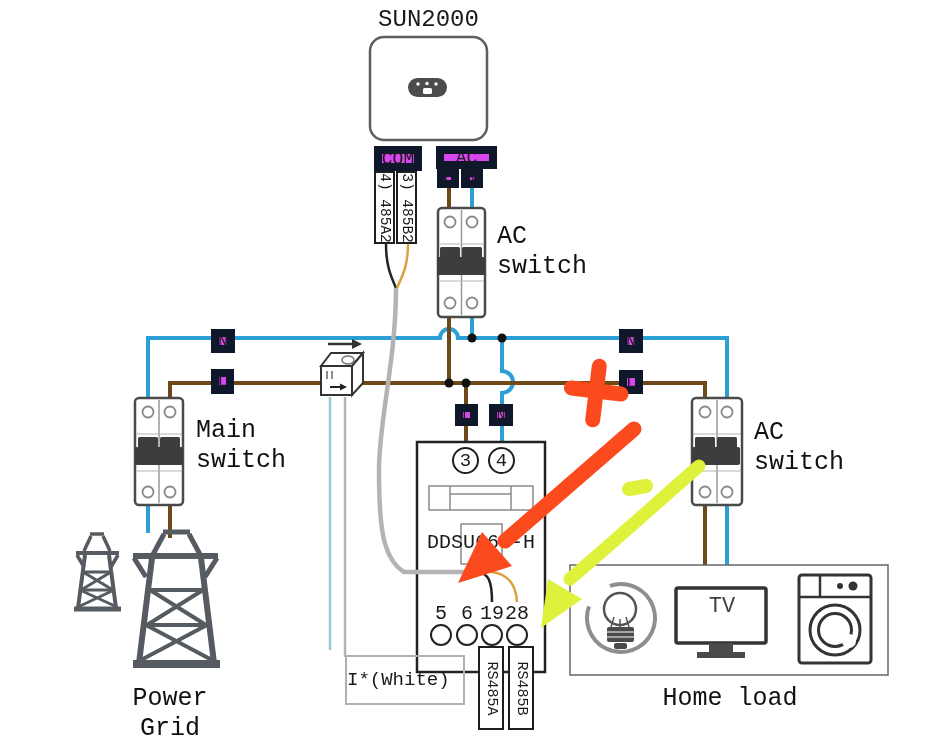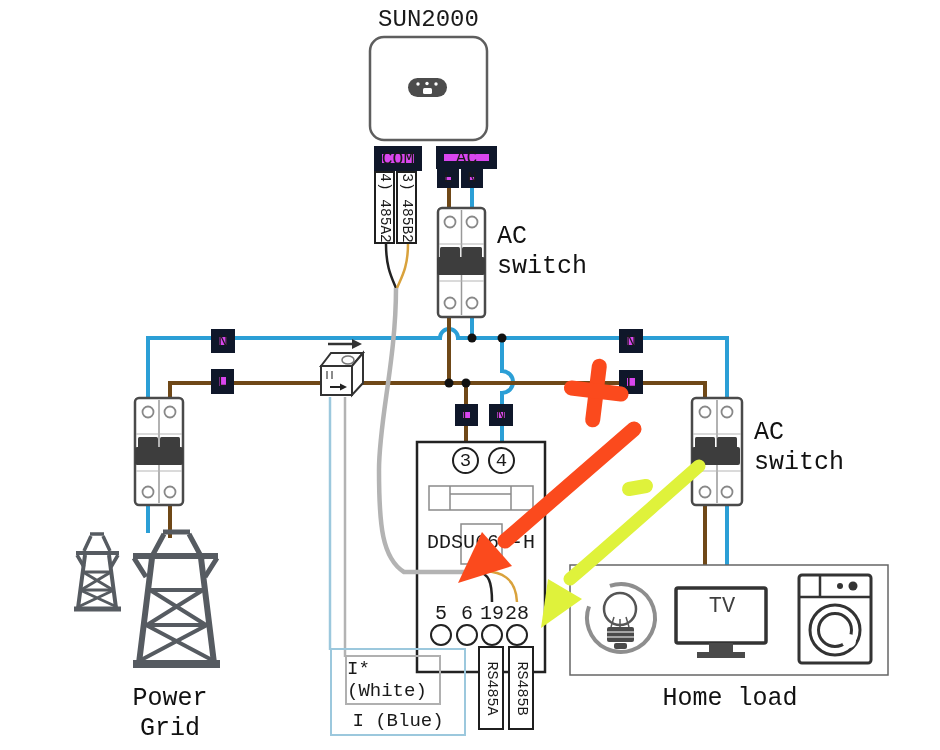--- a/index.html
+++ b/index.html
@@ -211,20 +211,21 @@
 
   <div class="lbl caption" style="left:497px;top:222px;width:80px;">AC switch</div>
 
   <div class="lbl box" style="left:211px;top:329px;width:24px;height:24px;font-size:17px;">
     <span>N</span>
     </div>
   <div class="lbl box" style="left:211px;top:369px;width:23px;height:25px;font-size:17px;">
     <span>L</span>
     </div>
 
+  <div class="lbl caption" style="left:196px;top:416px;width:95px;">Main switch</div>
 
   <div class="lbl box" style="left:619px;top:329px;width:24px;height:24px;font-size:17px;">
     <span>N</span>
     </div>
   <div class="lbl box" style="left:619px;top:370px;width:24px;height:24px;font-size:17px;">
     <span>L</span>
     </div>
 
   <div class="lbl caption" style="left:754px;top:418px;width:90px;">AC switch</div>
 
@@ -249,24 +250,21 @@
   <div class="lbl center" style="left:479px;top:602px;width:26px;font-size:20px;">19</div>
   <div class="lbl center" style="left:504px;top:602px;width:26px;font-size:20px;">28</div>
 
   <div class="lbl vbox" style="left:478px;top:646px;width:26px;height:84px;font-size:15px;border-width:2.5px;">
     <span>RS485A</span>
     </div>
   <div class="lbl vbox" style="left:508px;top:646px;width:26px;height:84px;font-size:15px;border-width:2.5px;">
     <span>RS485B</span>
     </div>
 
-  <div class="lbl" style="left:330px;top:648px;width:136px;height:88px;border:2.5px solid #9cc8dd;display:flex;align-items:flex-end;justify-content:center;font-size:19px;padding-bottom:2px;">
-    <span>I (Blue)</span>
-    </div>
-  <div class="lbl" style="left:345px;top:655px;width:96px;height:50px;border:2.5px solid #b0b0b0;display:flex;align-items:center;justify-content:flex-end;font-size:19px;">
+  <div class="lbl" style="left:345px;top:655px;width:120px;height:50px;border:2.5px solid #b0b0b0;display:flex;align-items:center;justify-content:flex-start;font-size:19px;">
     <span>I*(White)</span>
     </div>
 
   <div class="lbl caption center" style="left:95px;top:684px;width:150px;">Power Grid</div>
   <div class="lbl caption center" style="left:650px;top:684px;width:160px;">Home load</div>
   <div class="lbl center" style="left:692px;top:594px;width:60px;font-size:22px;color:#3f3f3f;">TV</div>
 
   <svg width="940" height="750" viewBox="0 0 940 750" style="z-index:3;pointer-events:none;">
     <g stroke="#fb4a1d" stroke-width="15" stroke-linecap="round" transform="rotate(7 596 393)">
       <path d="M596,366 V420"></path>

